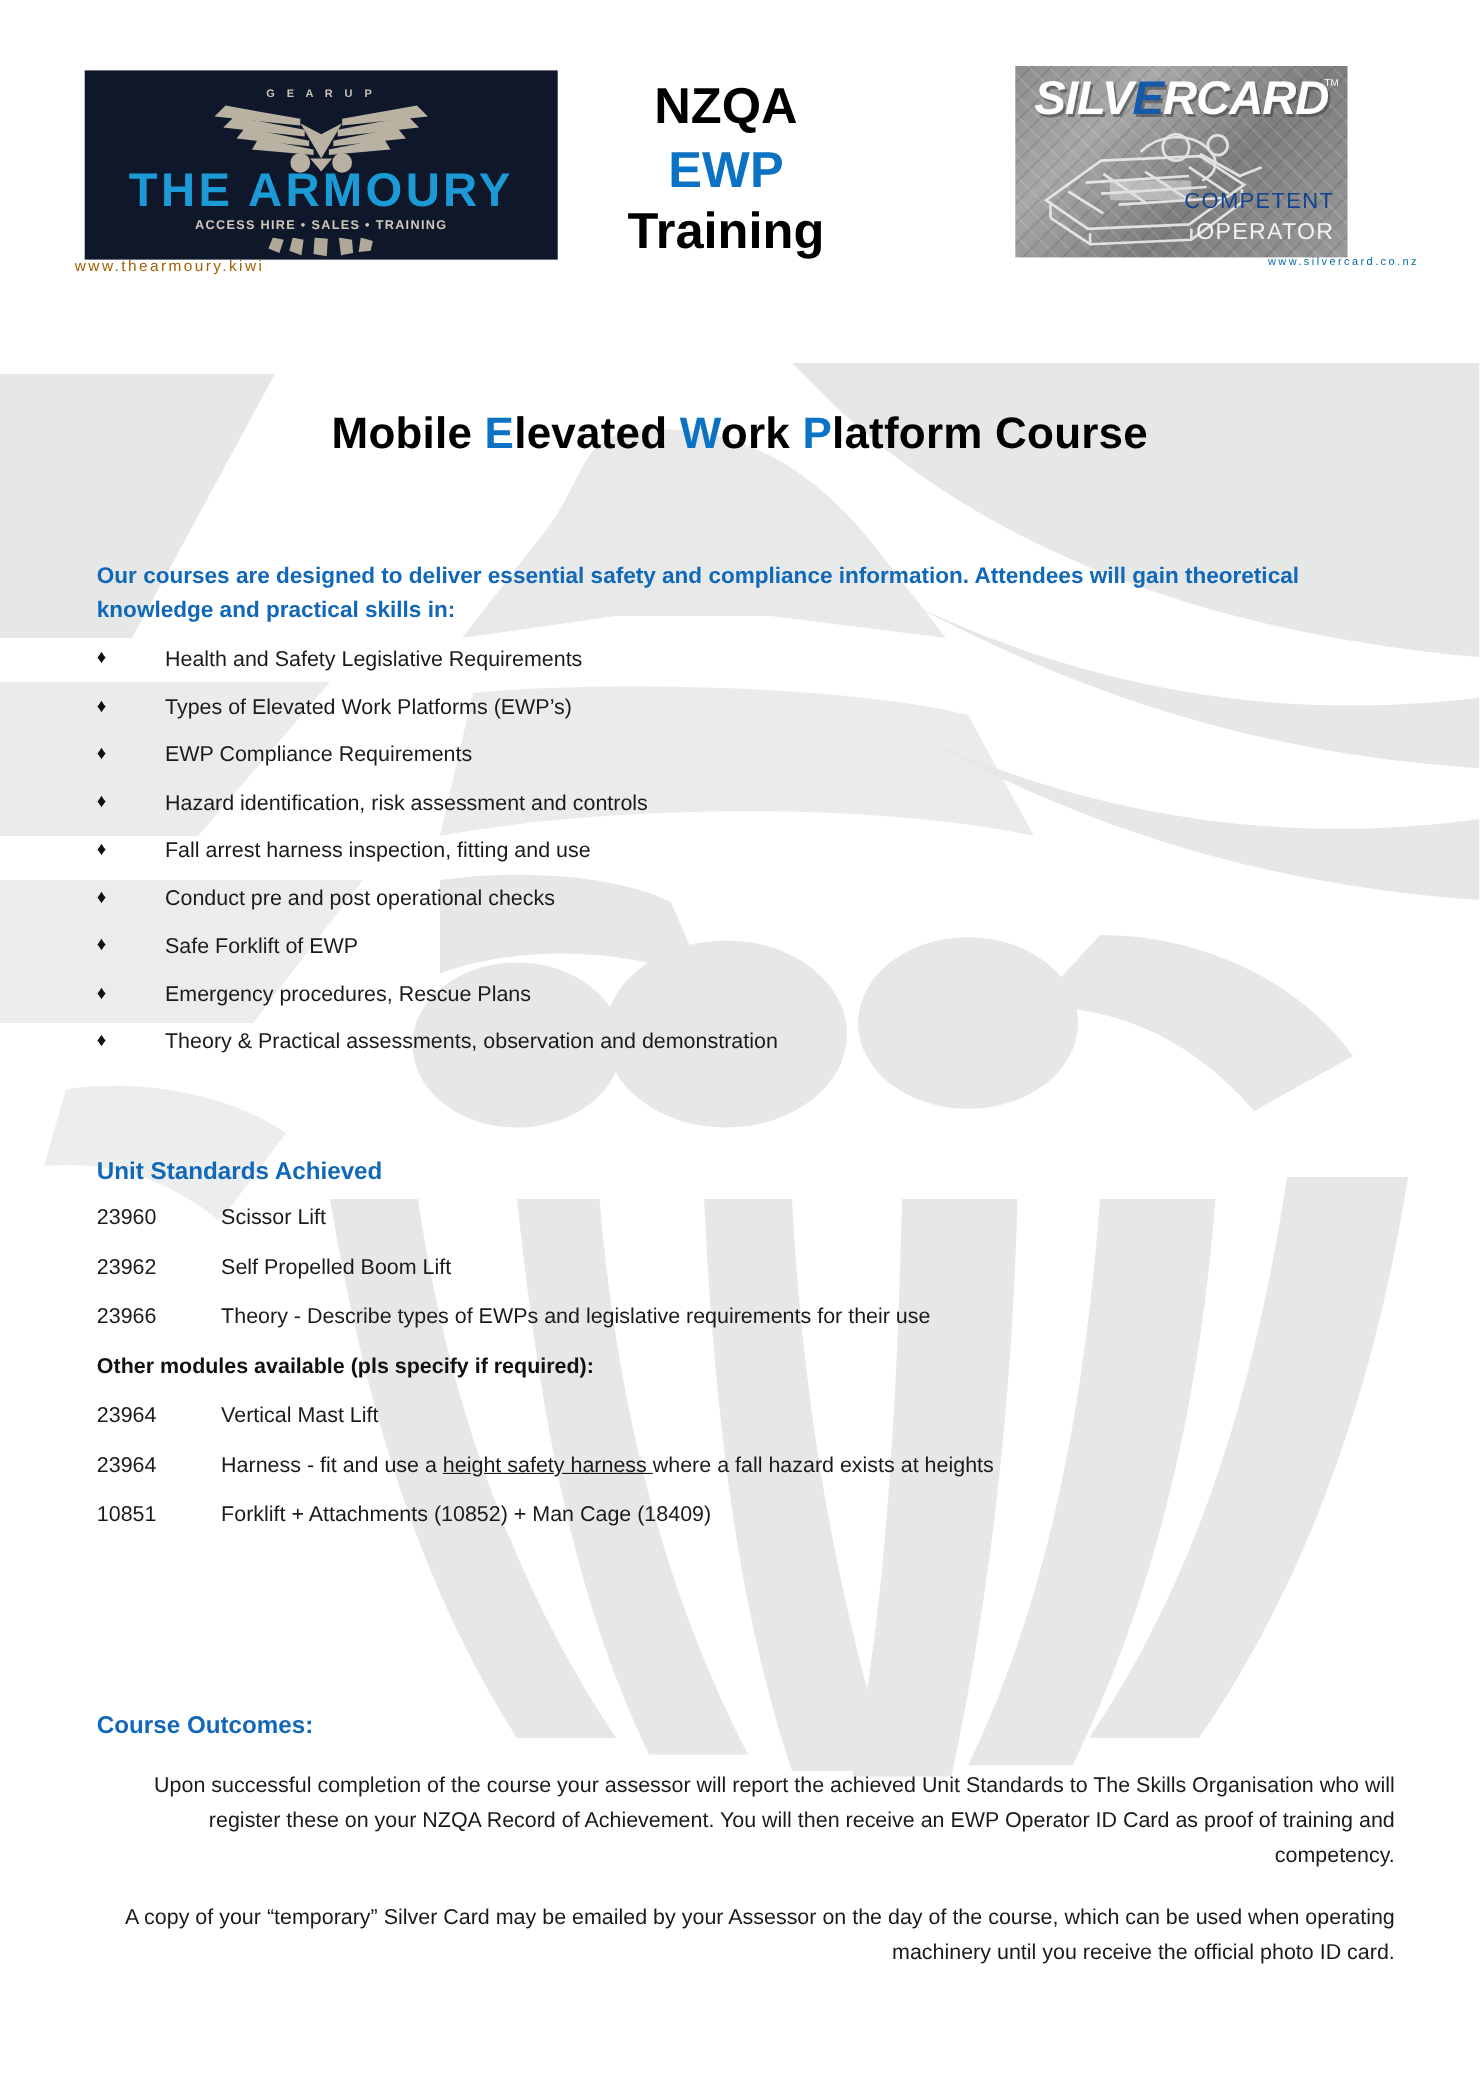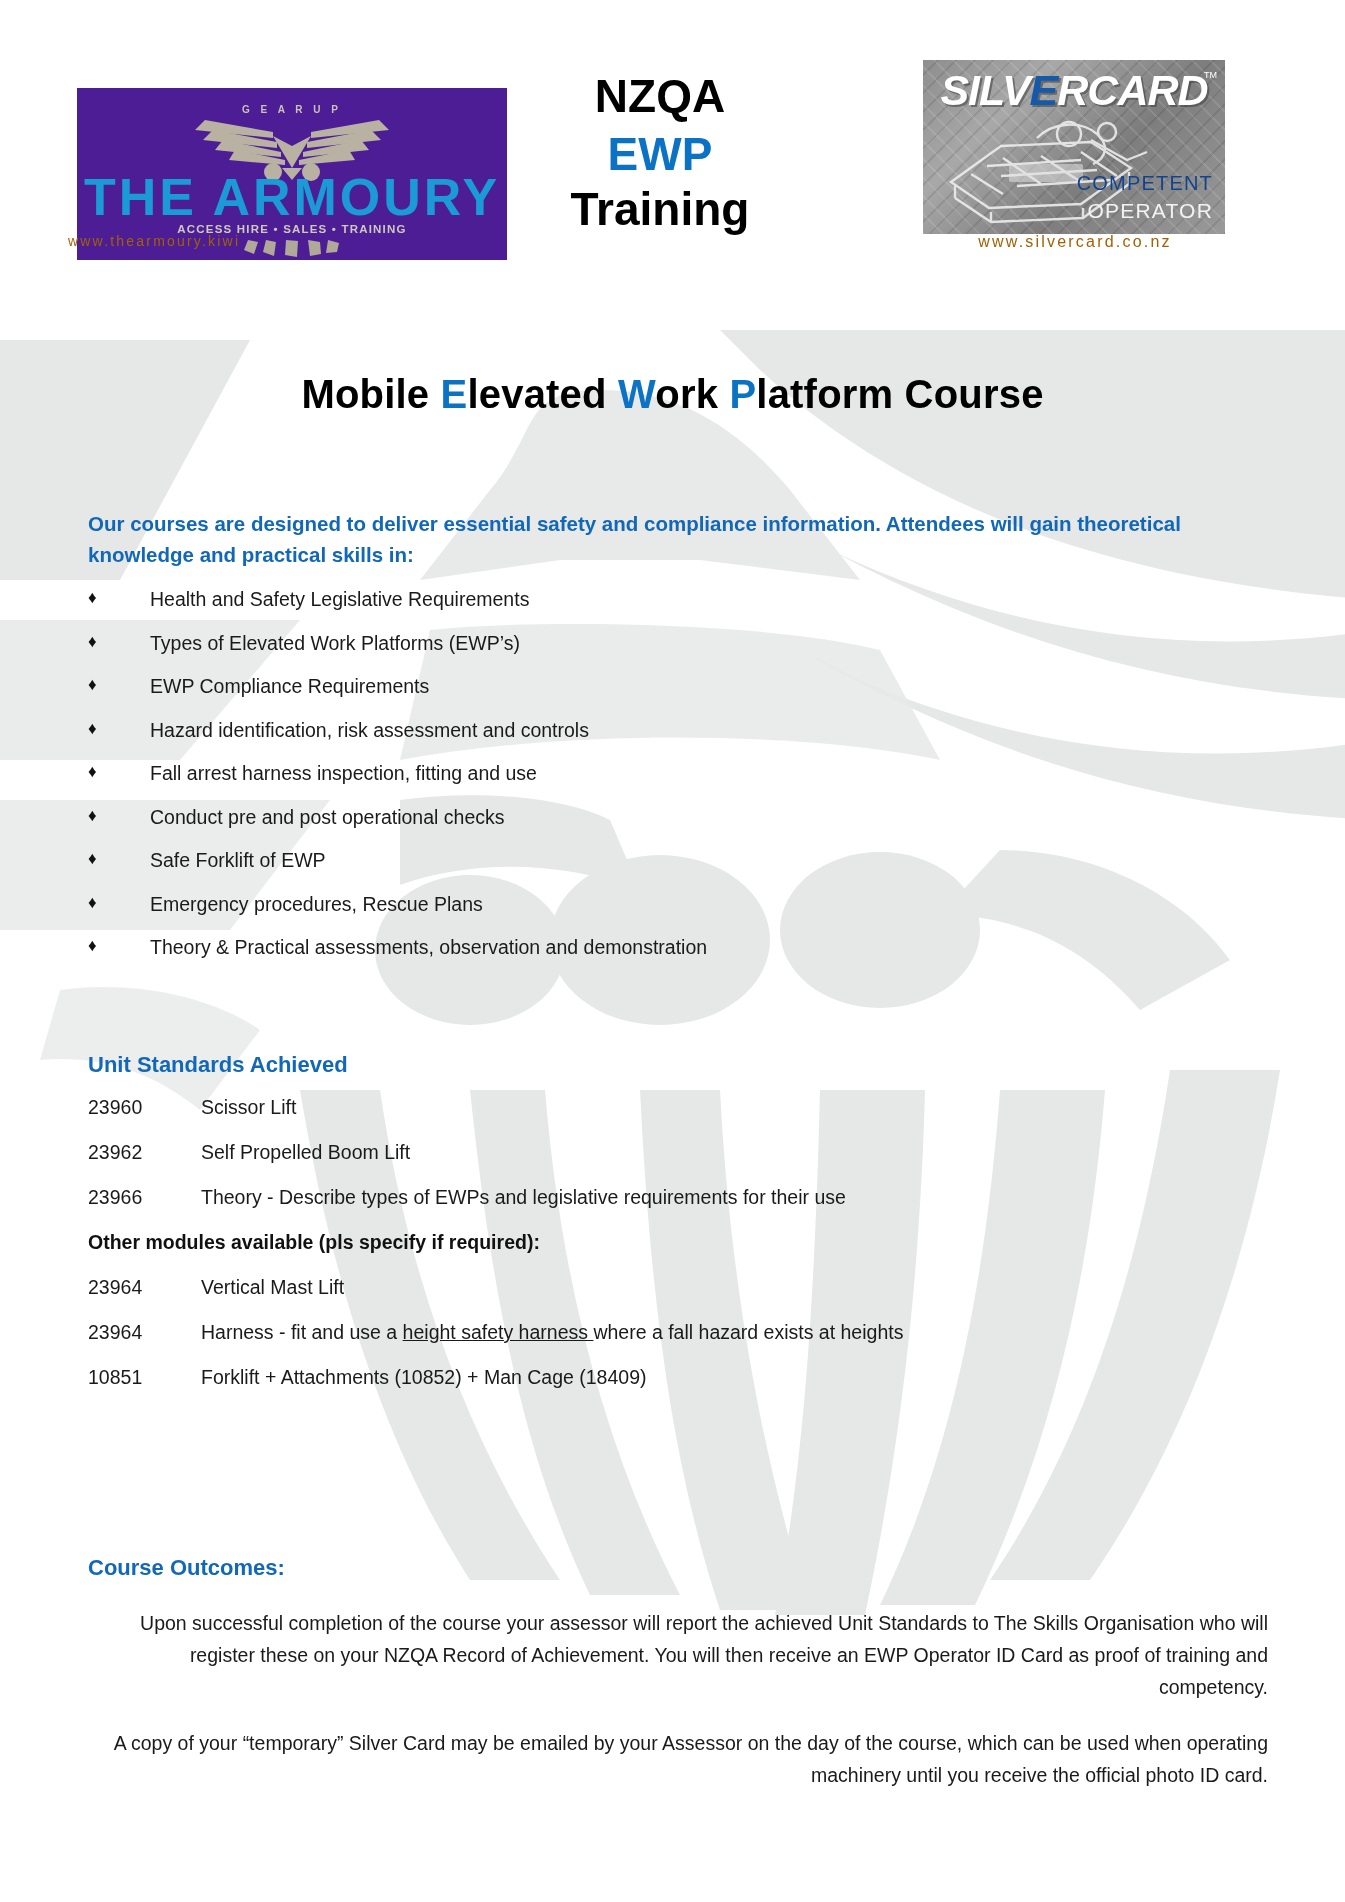--- a/index.html
+++ b/index.html
@@ -31,23 +31,22 @@
     left: 0; top: 0;
     width: 1345px;
     height: 300px;
     z-index: 2;
   }
 
   .armoury-logo-box {
     position: absolute;
     left: 77px; top: 64px;
     width: 430px; height: 172px;
-    background: #4c1d95;
+    background: #0f172a;
     overflow: hidden;
-    margin-top: 24px;
   }
   .armoury-wing-wrap {
     position: absolute;
     left: 0; top: 14px;
     width: 430px; height: 80px;
   }
   .armoury-gearup {
     position: absolute;
     left: 0; top: 16px;
     width: 430px;
@@ -57,21 +56,21 @@
     letter-spacing: 4px;
     font-weight: bold;
     font-family: "Liberation Sans", sans-serif;
   }
   .armoury-name {
     position: absolute;
     left: 0; top: 86px;
     width: 430px;
     text-align: center;
     color: #1b9ad6;
-    font-size: 52px;
+    font-size: 43px;
     font-weight: bold;
     letter-spacing: 3px;
     font-family: "Liberation Sans", sans-serif;
     line-height: 46px;
   }
   .armoury-tagline {
     position: absolute;
     left: 0; top: 135px;
     width: 430px;
     text-align: center;
@@ -164,24 +163,24 @@
     font-family: "Liberation Sans", sans-serif;
     font-size: 21px;
     letter-spacing: 1.2px;
     color: #f2f2f2;
     font-weight: normal;
   }
   .silver-url {
     position: absolute;
     left: 860px; top: 233px;
     width: 430px;
-    text-align: center;
-    font-size: 16px;
+    text-align: right;
+    font-size: 10px;
     letter-spacing: 2.2px;
-    color: #a16207;
+    color: #0369a1;
     font-family: "Liberation Sans", sans-serif;
   }
 
   
   #content {
     position: absolute;
     left: 0; top: 0;
     width: 1345px;
     z-index: 3;
   }

